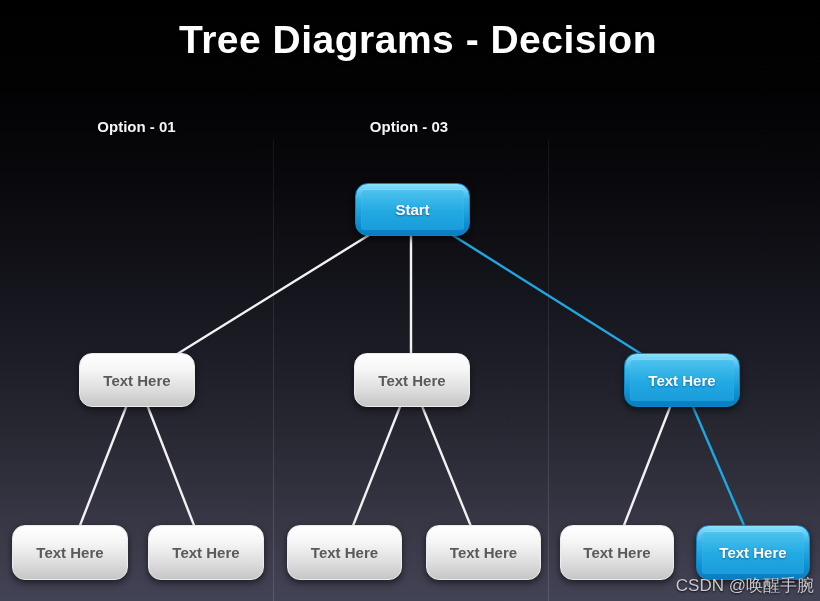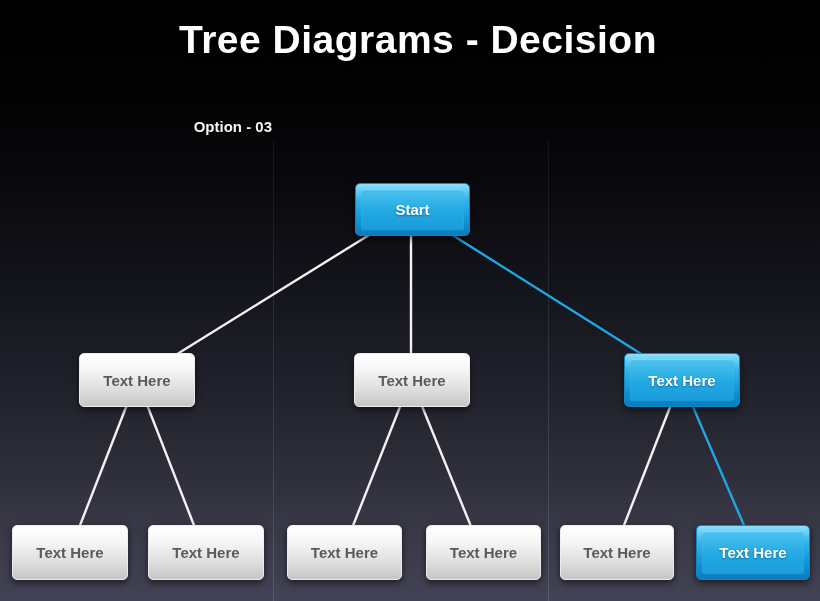--- a/index.html
+++ b/index.html
@@ -22,32 +22,32 @@
   }
   .col-headers{
     position:absolute;top:118px;left:0;width:100%;height:22px;
     display:flex;
   }
   .col-header{
     width:273px;text-align:center;
     font-size:15px;font-weight:700;color:#f5f5f5;
     text-shadow:0 1px 2px rgba(0,0,0,.9);
   }
-  .col-header:last-child{width:272px;text-align:right;}
+  .col-header:last-child{width:272px;}
   .divider{
     position:absolute;top:140px;bottom:0;width:1px;
     background:linear-gradient(180deg, rgba(150,150,170,.10), rgba(170,170,190,.22));
   }
   .divider-1{left:273px;}
   .divider-2{left:548px;}
   svg.edges{position:absolute;left:0;top:0;z-index:1;}
   .node{
     position:absolute;z-index:2;
     display:flex;align-items:center;justify-content:center;
-    border-radius:5px;
+    border-radius:13px;
   }
   .node .bevel{
     position:absolute;inset:5px;border-radius:3px;
   }
   .node .label{
     position:relative;z-index:3;
     font-size:15px;font-weight:700;
   }
   .node.v-default{
     background:linear-gradient(180deg,#ffffff 0%,#f6f6f6 30%,#dedede 68%,#c6c6c6 100%);
@@ -75,20 +75,21 @@
   }
 </style>
 </head>
 <body>
 
 <div class="stage">
 
   <h1 class="slide-title">Tree Diagrams - Decision</h1>
 
   <div class="col-headers">
+    <div class="col-header">Option - 01</div>
     <div class="col-header">Option - 03</div>
   </div>
 
   <div class="divider divider-1"></div>
   <div class="divider divider-2"></div>
 
   <svg class="edges" width="820" height="601" viewBox="0 0 820 601">
     <line x1="411" y1="209" x2="137" y2="379" stroke-width="2.4" stroke-linecap="round" stroke="#f2f2f2"></line>
     <line x1="411" y1="209" x2="411" y2="379" stroke-width="2.4" stroke-linecap="round" stroke="#f2f2f2"></line>
     <line x1="411" y1="209" x2="681" y2="379" stroke-width="2.4" stroke-linecap="round" stroke="#1ea7e2"></line>
@@ -136,14 +137,15 @@
   </div>
   <div class="node v-default" style="left:560px;top:525px;width:112px;height:53px;">
 
     <span class="label">Text Here</span>
   </div>
   <div class="node v-highlight" style="left:696px;top:525px;width:112px;height:53px;">
     <div class="bevel"></div>
     <span class="label">Text Here</span>
   </div>
 
+  <div class="watermark">CSDN @唤醒手腕</div>
 
 </div>
 
 </body></html>

